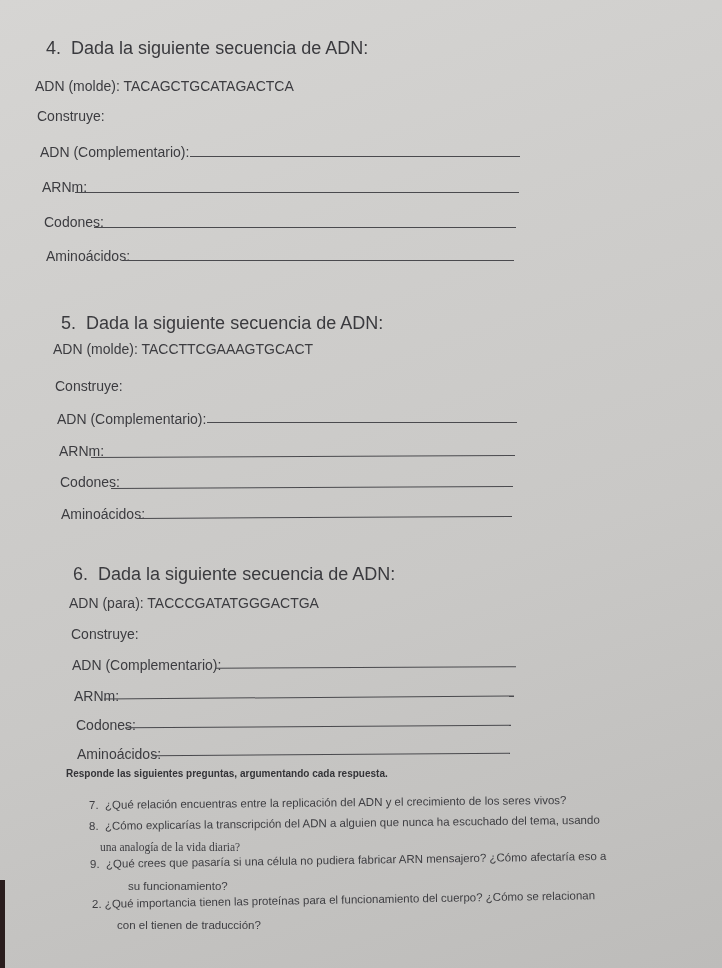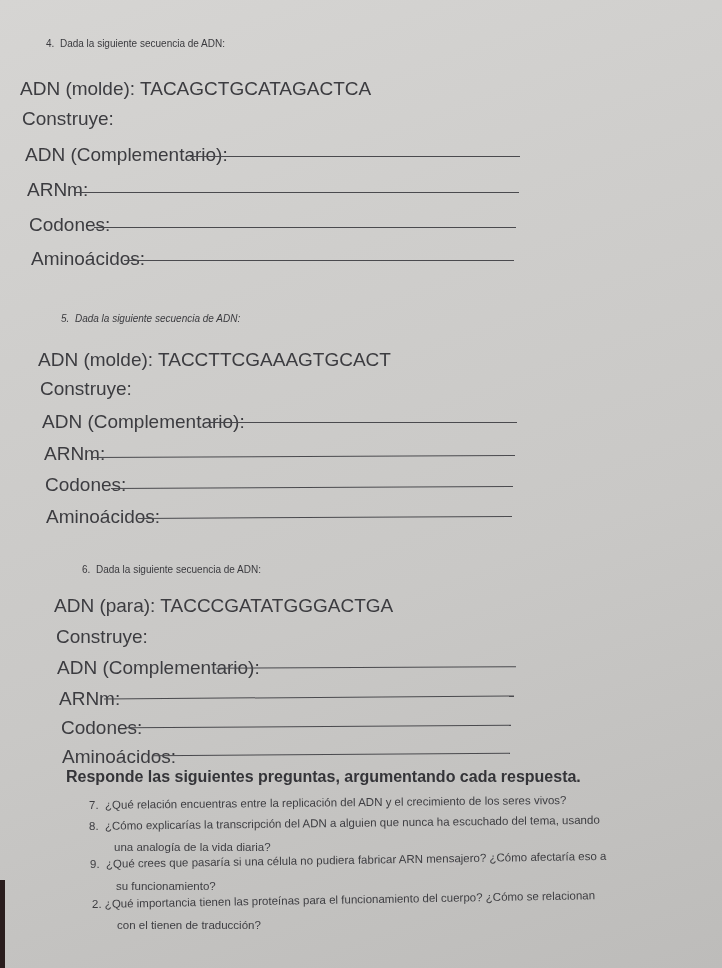--- a/index.html
+++ b/index.html
@@ -4,25 +4,25 @@
 <style>
   html, body { margin:0; padding:0; }
   body {
     width:722px; height:968px; overflow:hidden; position:relative;
     background: linear-gradient(160deg, #d6d5d3 0%, #cfcecc 30%, #c9c8c6 60%, #bdbcba 100%);
     font-family: "Liberation Sans", "DejaVu Sans", sans-serif;
     color:#3a3a3c;
   }
   .left-edge { position:absolute; left:0; top:880px; width:5px; height:88px; background:#2a1d1d; }
   .abs { position:absolute; white-space:nowrap; }
-  .h { font-size:10px; color:#3a3a3e; }
-  .t { font-size:19px; color:#3c3c40; }
+  .h { font-size:18px; color:#3a3a3e; }
+  .t { font-size:14px; color:#3c3c40;margin-left:15px; }
   .line { position:absolute; height:0; border-top:1px solid #4a4a4e; }
   .q { position:absolute; font-size:11.5px; color:#3e3e42; white-space:nowrap; }
-  .bold { font-weight:bold; font-size:16px; color:#343438; }
+  .bold { font-weight:bold; font-size:10px; color:#343438; }
 </style>
 </head>
 <body>
 
 <div class="left-edge"></div>
 
 <div class="abs h" style="left:46px;top:38px;">
   <span>4.</span>&nbsp;
   <span>Dada la siguiente secuencia de ADN:</span>
 </div>
@@ -30,36 +30,36 @@
 <div class="abs t" style="left:22px;top:108px;">Construye:</div>
 <div class="abs t" style="left:25px;top:144px;">ADN (Complementario):</div>
 <div class="line" style="left:190px;top:156px;width:330px;"></div>
 <div class="abs t" style="left:27px;top:179px;">ARNm:</div>
 <div class="line" style="left:75px;top:192px;width:444px;"></div>
 <div class="abs t" style="left:29px;top:214px;">Codones:</div>
 <div class="line" style="left:94px;top:227px;width:422px;"></div>
 <div class="abs t" style="left:31px;top:248px;">Aminoácidos:</div>
 <div class="line" style="left:124px;top:260px;width:390px;"></div>
 
-<div class="abs h" style="left:61px;top:313px;font-style:italic;">
+<div class="abs h" style="left:61px;top:313px;">
   <span>5.</span>&nbsp;
   <span>Dada la siguiente secuencia de ADN:</span>
 </div>
-<div class="abs t" style="left:38px;top:349px;">ADN (molde): TACCTTCGAAAGTGCACT</div>
+<div class="abs t" style="left:38px;top:341px;">ADN (molde): TACCTTCGAAAGTGCACT</div>
 <div class="abs t" style="left:40px;top:378px;">Construye:</div>
 <div class="abs t" style="left:42px;top:411px;">ADN (Complementario):</div>
 <div class="line" style="left:207px;top:422px;width:310px;"></div>
 <div class="abs t" style="left:44px;top:443px;">ARNm:</div>
 <div class="line" style="left:91px;top:456px;width:424px;transform:rotate(-0.3deg);"></div>
 <div class="abs t" style="left:45px;top:474px;">Codones:</div>
 <div class="line" style="left:111px;top:487px;width:402px;transform:rotate(-0.3deg);"></div>
 <div class="abs t" style="left:46px;top:506px;">Aminoácidos:</div>
 <div class="line" style="left:138px;top:517px;width:374px;transform:rotate(-0.3deg);"></div>
 
-<div class="abs h" style="left:82px;top:564px;">
+<div class="abs h" style="left:73px;top:564px;">
   <span>6.</span>&nbsp;
   <span>Dada la siguiente secuencia de ADN:</span>
 </div>
 <div class="abs t" style="left:54px;top:595px;">ADN (para): TACCCGATATGGGACTGA</div>
 <div class="abs t" style="left:56px;top:626px;">Construye:</div>
 <div class="abs t" style="left:57px;top:657px;">ADN (Complementario):</div>
 <div class="line" style="left:216px;top:667px;width:300px;transform:rotate(-0.3deg);"></div>
 <div class="abs t" style="left:59px;top:688px;">ARNm:</div>
 <div class="line" style="left:104px;top:697px;width:410px;transform:rotate(-0.4deg);"></div>
 <div class="abs t" style="left:61px;top:717px;">Codones:</div>
@@ -71,25 +71,25 @@
 
 <div class="q" style="left:89px;top:799px;transform:rotate(-0.6deg);transform-origin:left;">
   <span>7.</span>&nbsp;
   <span>¿Qué relación encuentras entre la replicación del ADN y el crecimiento de los seres vivos?</span>
 </div>
 
 <div class="q" style="left:89px;top:820px;transform:rotate(-0.7deg);transform-origin:left;">
   <span>8.</span>&nbsp;
   <span>¿Cómo explicarías la transcripción del ADN a alguien que nunca ha escuchado del tema, usando</span>
 </div>
-<div class="q" style="left:114px;top:841px;">una analogía de la vida diaria?</div>
+<div class="q" style="left:100px;top:841px;font-family:Liberation Serif, serif;">una analogía de la vida diaria?</div>
 
 <div class="q" style="left:90px;top:858px;transform:rotate(-0.9deg);transform-origin:left;">
   <span>9.</span>&nbsp;
   <span>¿Qué crees que pasaría si una célula no pudiera fabricar ARN mensajero? ¿Cómo afectaría eso a</span>
 </div>
-<div class="q" style="left:116px;top:880px;">su funcionamiento?</div>
+<div class="q" style="left:128px;top:880px;">su funcionamiento?</div>
 
 <div class="q" style="left:92px;top:898px;transform:rotate(-1deg);transform-origin:left;">
   <span>2.</span>
   <span>¿Qué importancia tienen las proteínas para el funcionamiento del cuerpo? ¿Cómo se relacionan</span>
 </div>
 <div class="q" style="left:117px;top:919px;">con el tienen de traducción?</div>
 
 </body></html>

